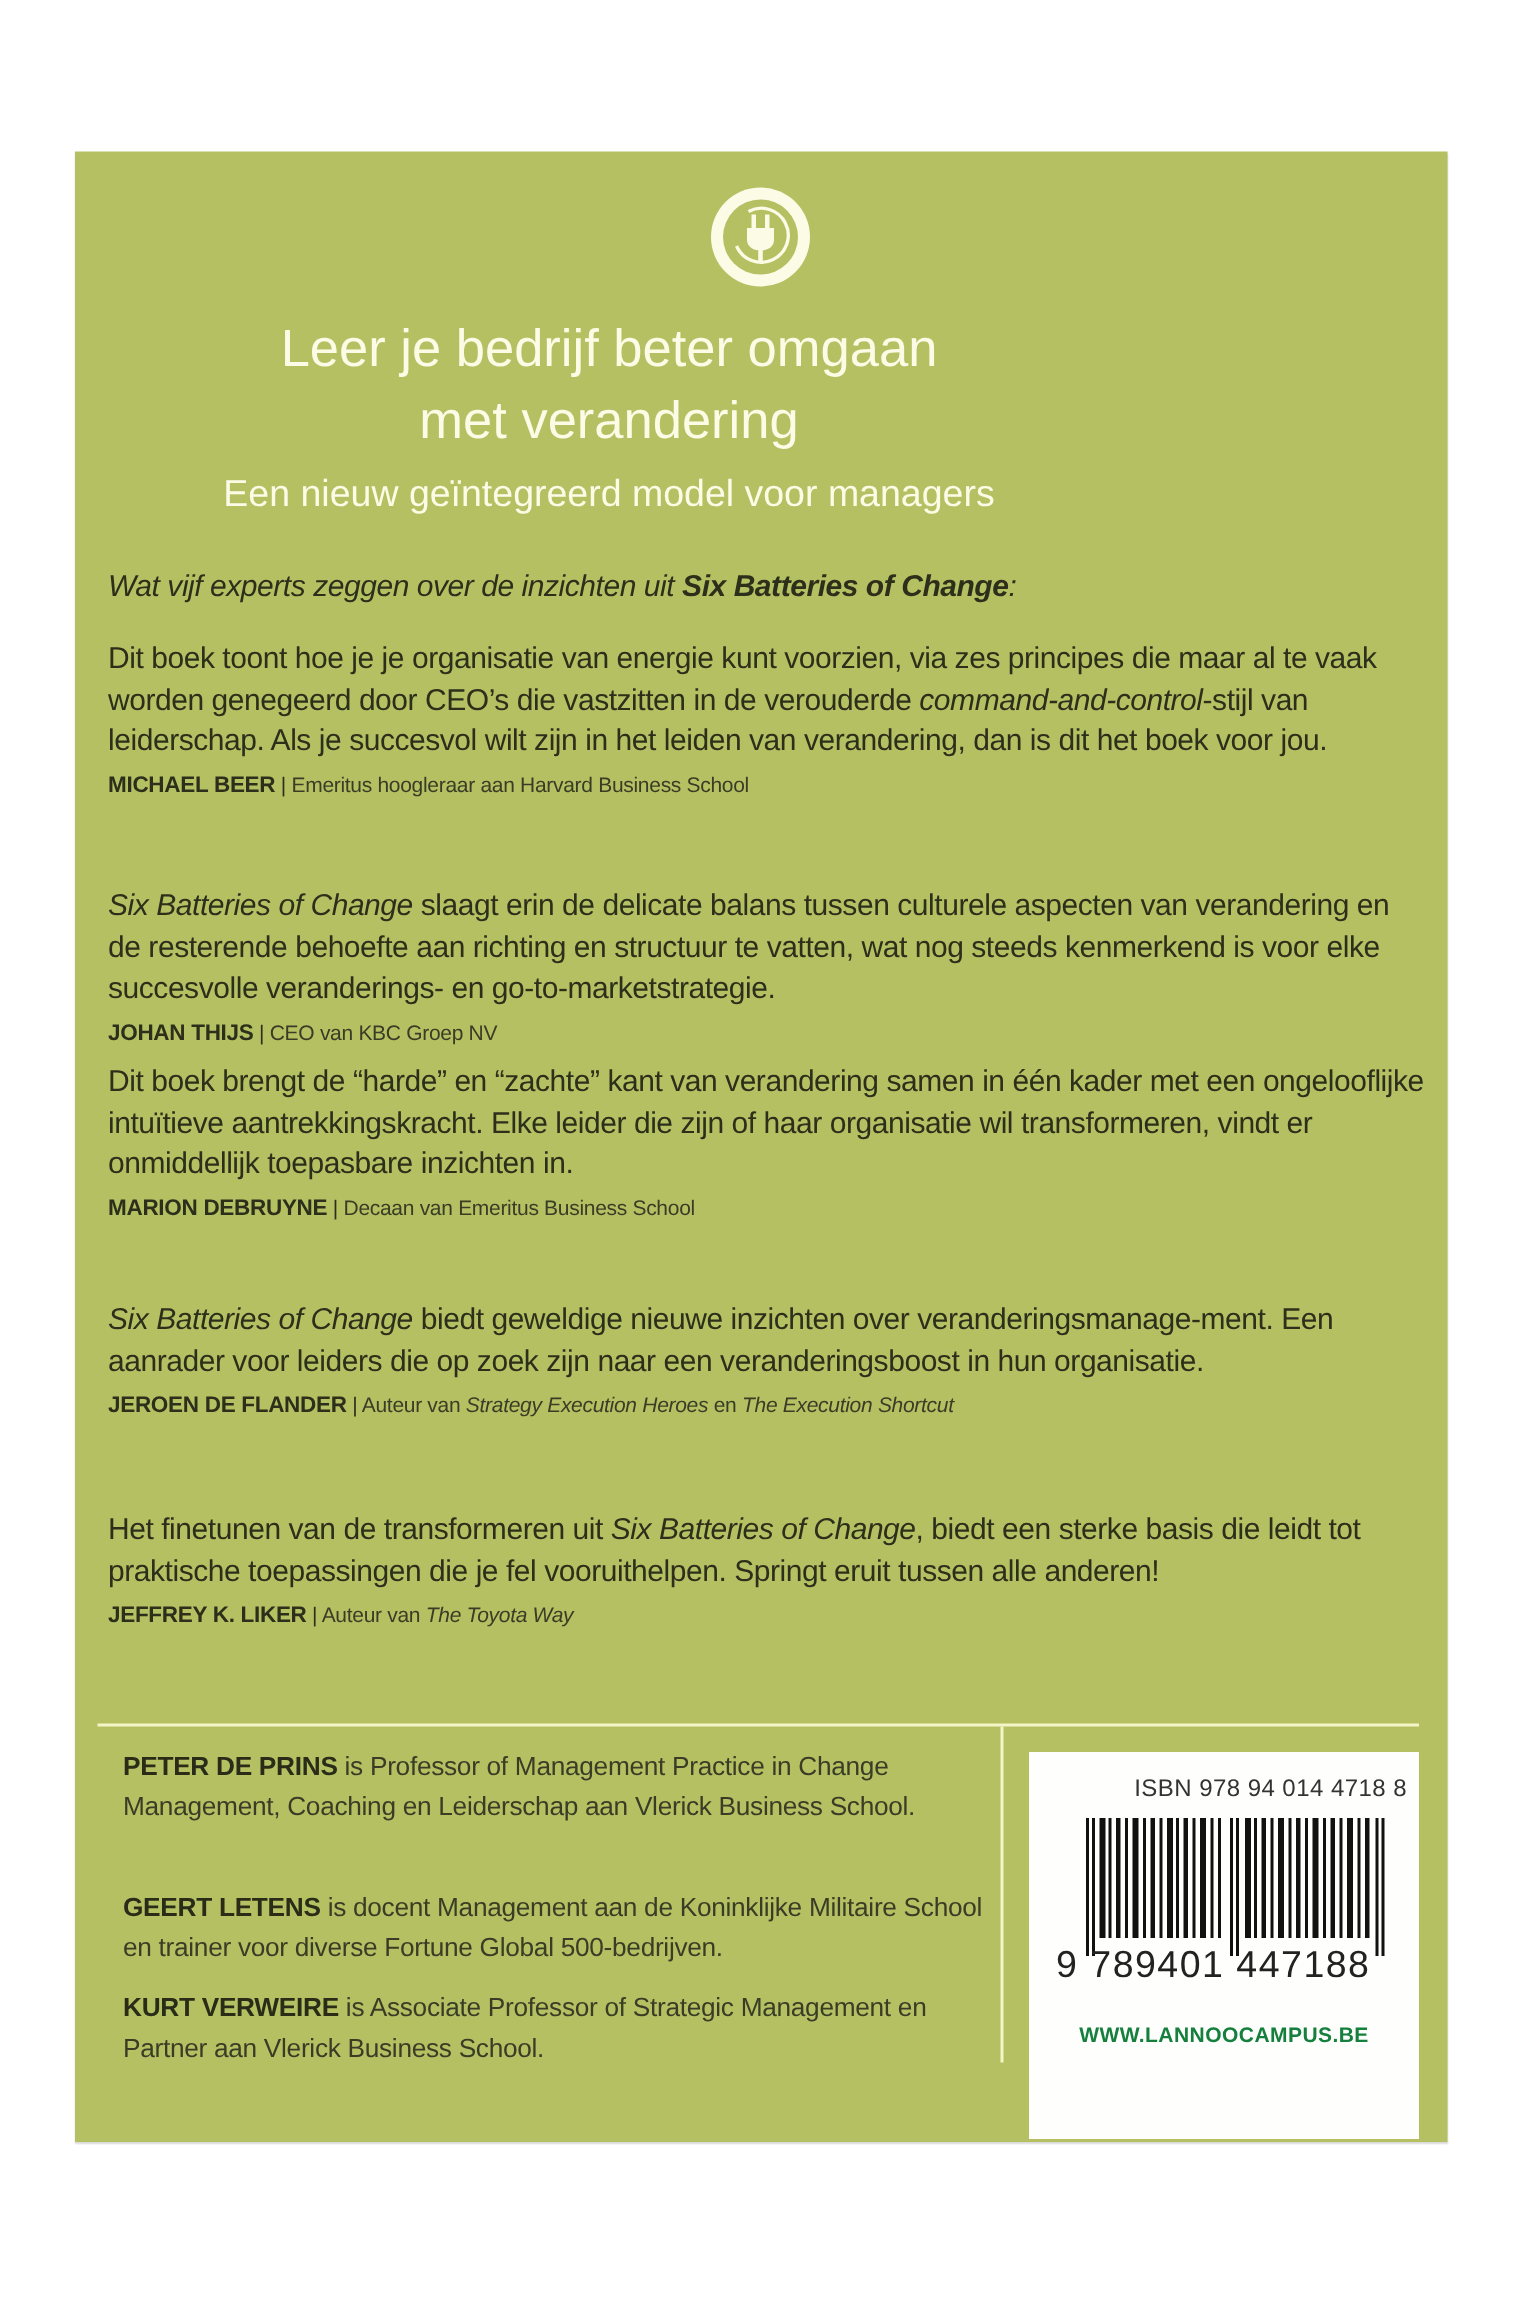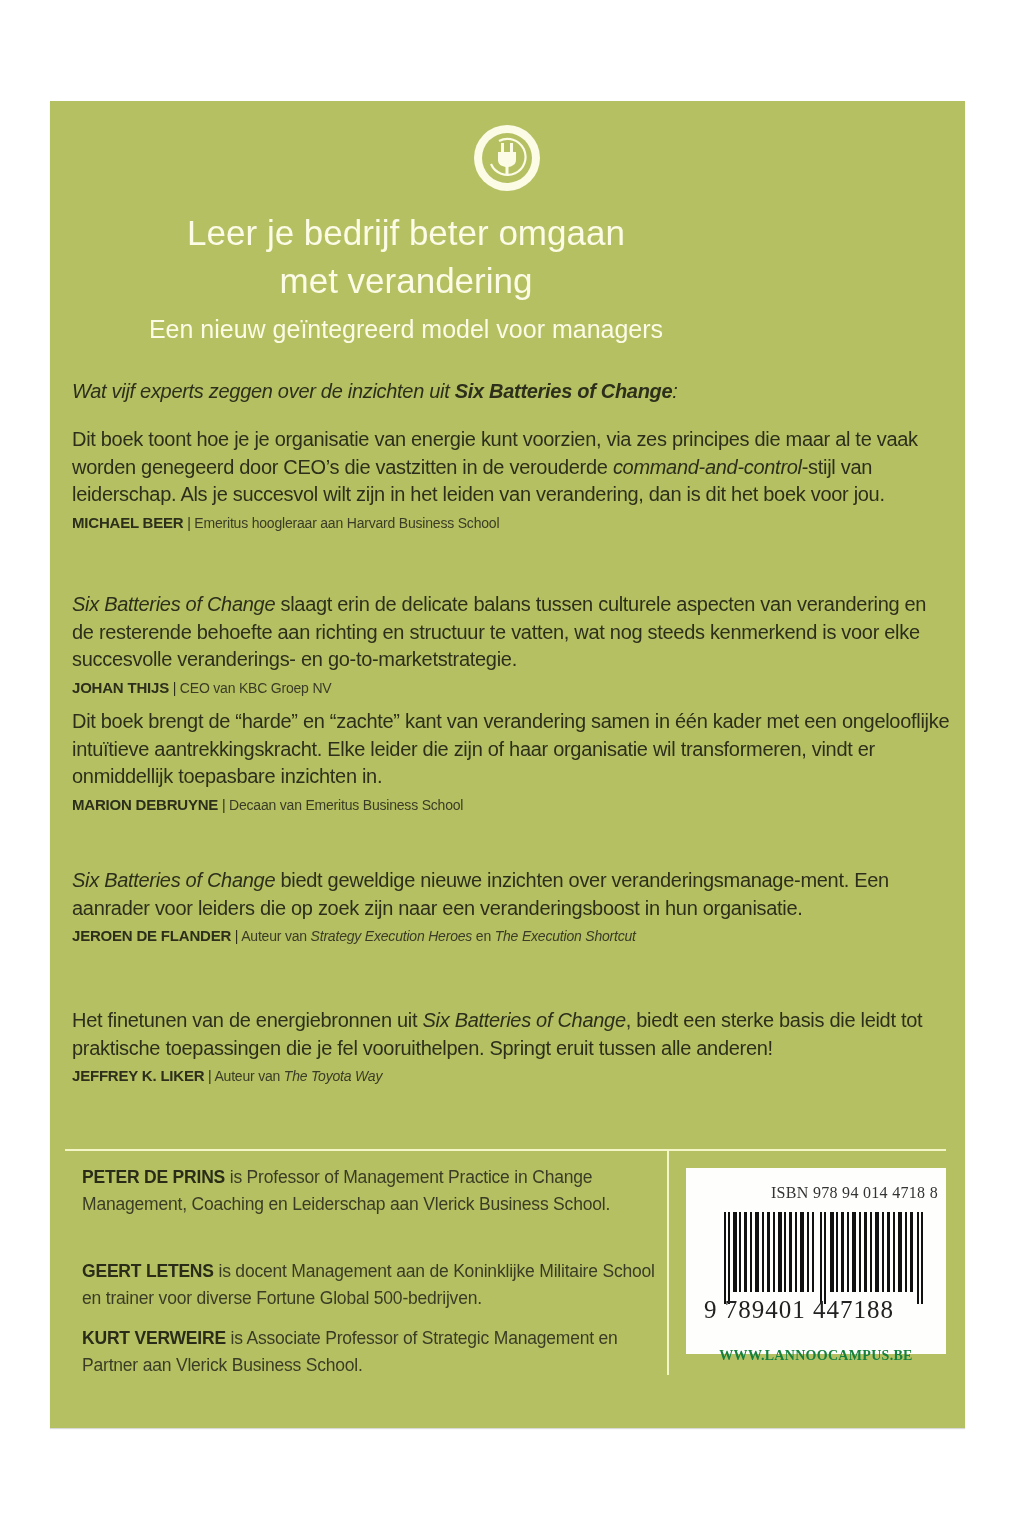--- a/index.html
+++ b/index.html
@@ -16,21 +16,21 @@
   .intro b { font-style:italic; }
   .quote { position:absolute; left:72px; width:880px; color:#2d2f1b; font-size:20px; line-height:27.5px; letter-spacing:-0.3px; }
   .quote p { margin:0; }
   .attr { font-size:14px; line-height:20px; margin-top:4px; letter-spacing:-0.2px; }
   .attr b { font-size:15px; }
   .attr .role { color:#3a3c25; }
   .hr { position:absolute; left:65px; top:1149px; width:881px; height:2px; background:#f4f6c8; }
   .vr { position:absolute; left:667px; top:1151px; width:2px; height:224px; background:#f4f6c8; }
   .bio { position:absolute; left:82px; width:590px; font-size:17.5px; line-height:27px; color:#3a3c25; letter-spacing:-0.2px; }
   .bio b { color:#2a2c18; }
-  .barcode-box { position:absolute; left:686px; top:1168px; width:260px; height:186px; background:#fefefc;font-family:Liberation Serif, serif; }
+  .barcode-box { position:absolute; left:686px; top:1168px; width:260px; height:258px; background:#fefefc; }
   .isbn { position:absolute; left:0; top:16px; width:252px; text-align:right; font-size:16px; color:#333; letter-spacing:0.3px; }
   .bars { position:absolute; left:38px; top:44px; width:200px; height:92px; }
   .digits { position:absolute; left:18px; top:128px; font-size:25px; color:#222; letter-spacing:1px; }
   .site { position:absolute; left:0; top:180px; width:260px; text-align:center; font-size:14px; font-weight:bold; color:#15803d; letter-spacing:0.3px; }
 </style>
 </head>
 <body>
 
 <div class="panel"></div>
 
@@ -64,21 +64,21 @@
   <p><span>Dit boek brengt de “harde” en “zachte” kant van verandering samen in één kader met een ongelooflijke intuïtieve aantrekkingskracht. Elke leider die zijn of haar organisatie wil transformeren, vindt er onmiddellijk toepasbare inzichten in.</span></p>
   <div class="attr"><b>MARION DEBRUYNE</b><span> | </span><span class="role">Decaan van Emeritus Business School</span></div>
 </div>
 
 <div class="quote" style="top:867px;">
   <p><i>Six Batteries of Change</i><span> biedt geweldige nieuwe inzichten over veranderingsmanage-ment. Een aanrader voor leiders die op zoek zijn naar een veranderingsboost in hun organisatie.</span></p>
   <div class="attr"><b>JEROEN DE FLANDER</b><span> | </span><span class="role">Auteur van </span><i class="role">Strategy Execution Heroes</i><span class="role"> en </span><i class="role">The Execution Shortcut</i></div>
 </div>
 
 <div class="quote" style="top:1007px;">
-  <p><span>Het finetunen van de energiebronnen uit </span><i>Six Batteries of Change</i><span>, biedt een sterke basis die leidt tot praktische toepassingen die je fel vooruithelpen. Springt eruit tussen alle anderen!</span></p>
+  <p><span>Het finetunen van de transformeren uit </span><i>Six Batteries of Change</i><span>, biedt een sterke basis die leidt tot praktische toepassingen die je fel vooruithelpen. Springt eruit tussen alle anderen!</span></p>
   <div class="attr"><b>JEFFREY K. LIKER</b><span> | </span><span class="role">Auteur van </span><i class="role">The Toyota Way</i></div>
 </div>
 
 <div class="hr"></div>
 <div class="vr"></div>
 
 <div class="bio" style="top:1164px;"><b>PETER DE PRINS</b><span> is Professor of Management Practice in Change Management, Coaching en Leiderschap aan Vlerick Business School.</span></div>
 <div class="bio" style="top:1258px;"><b>GEERT LETENS</b><span> is docent Management aan de Koninklijke Militaire School en trainer voor diverse Fortune Global 500-bedrijven.</span></div>
 <div class="bio" style="top:1325px;"><b>KURT VERWEIRE</b><span> is Associate Professor of Strategic Management en Partner aan Vlerick Business School.</span></div>
 

